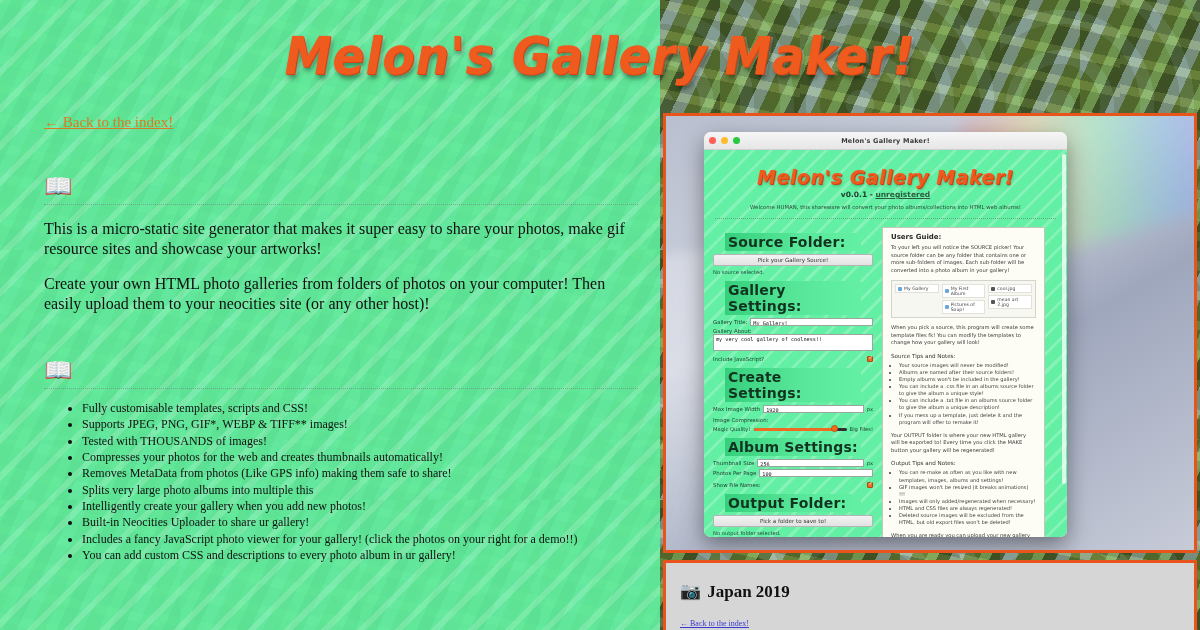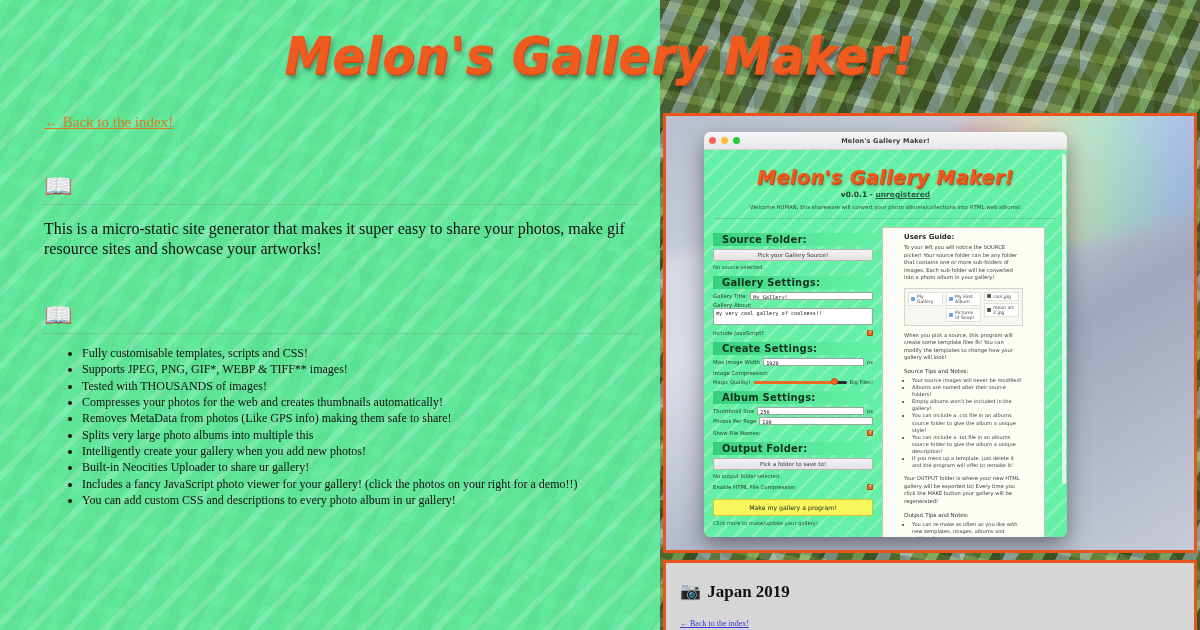--- a/index.html
+++ b/index.html
@@ -142,26 +142,26 @@
   #app-version { text-align:center; font-size:7.5px; color:#1d3b28;
     font-family:"DejaVu Sans", sans-serif; font-weight:bold; }
   #app-version u { color:#2a5b3c; }
   #app-welcome { text-align:center; font-size:5.4px; color:#2a4b38; margin-top:5px;
     font-family:"DejaVu Sans", sans-serif; }
   #app-hr { border:0; border-top:1px dotted rgba(90,120,100,.6); margin:8px 2px; }
 
   #app-cols { display:flex; gap:9px; }
   #app-left { width:160px; }
   #app-right { width:163px; background:#fdfdf5; border:1px solid #c6c6b8;
-    padding:5px 21px; overflow:hidden; height:333px; }
+    padding:5px 8px; overflow:hidden; height:333px; }
 
   .grp-head {
-    font-family:"DejaVu Sans", sans-serif; font-weight:bold; font-size:10px;
+    font-family:"DejaVu Sans", sans-serif; font-weight:bold; font-size:14px;
     color:#11331f; background:linear-gradient(90deg,#35cf7c,#58e79a 55%,#63f0a4);
-    padding:1px 9px; margin:6px 0 3px; letter-spacing:.2px;
+    padding:1px 3px; margin:6px 12px 3px; letter-spacing:.2px;
   }
   .pick-btn {
     display:block; width:100%; font-size:5.6px; text-align:center;
     background:linear-gradient(#f3f3f3,#e2e2e2); border:1px solid #b5b5b5;
     border-radius:2px; padding:2px 0; color:#333;
     font-family:"DejaVu Sans", sans-serif;
   }
   .note { font-size:5.2px; color:#24483a; margin:3px 0 0;
     font-family:"DejaVu Sans", sans-serif; }
   .fld-row { display:flex; align-items:center; gap:3px; margin:2px 0; }
@@ -233,20 +233,21 @@
 
     <a class="idx-link" href="#">← Back to the index!</a>
 
     <div style="height:44px"></div>
 
     <h2 class="sec-head">
       <span class="bk">📖</span>
     </h2>
 
     <p class="body">This is a micro-static site generator that makes it super easy to share your photos, make gif resource sites and showcase your artworks!</p>
+    <p class="body">Create your own HTML photo galleries from folders of photos on your computer! Then easily upload them to your neocities site (or any other host)!</p>
 
     <div style="height:30px"></div>
 
     <h2 class="sec-head">
       <span class="bk">📖</span>
     </h2>
 
     <ul class="feat" id="features-list">
         <li>Fully customisable templates, scripts and CSS!</li>
         <li>Supports JPEG, PNG, GIF*, WEBP &amp; TIFF** images!</li>

